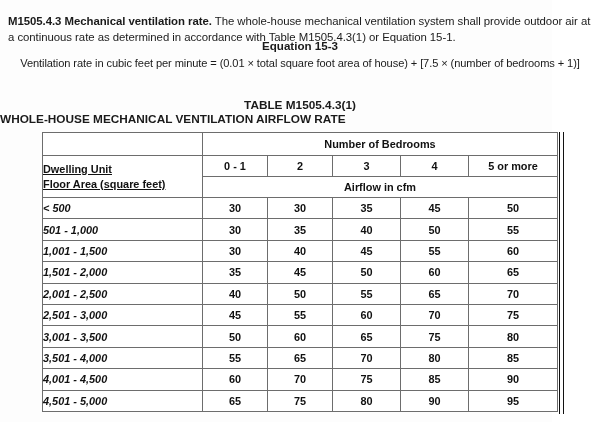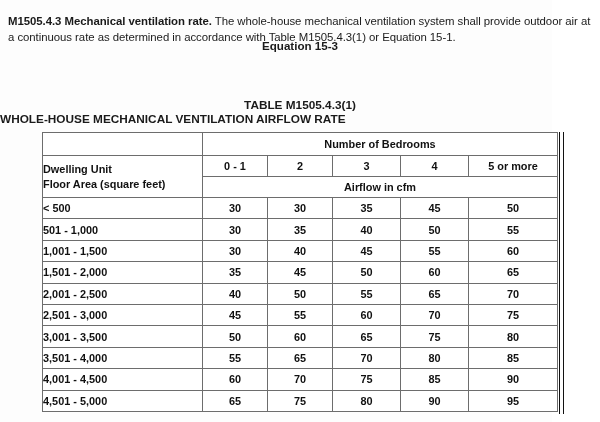--- a/index.html
+++ b/index.html
@@ -140,21 +140,21 @@
     vertical-align: middle;
     font-size: 11px;
   }
   td.area-label {
     vertical-align: middle;
     padding-left: 8px;
     font-size: 11px;
     line-height: 15px;
     height: 40px;
   }
-  td.area-label .l1, td.area-label .l2 { display: block; white-space: nowrap; }
+  td.area-label .l1, td.area-label .l2 { display: block; white-space: nowrap; text-decoration: underline; }
   th.bnum {
     height: 20px;
     text-align: center;
     vertical-align: middle;
     font-size: 11px;
   }
   th.airflow {
     height: 20px;
     text-align: center;
     vertical-align: middle;
@@ -162,36 +162,38 @@
   }
 
   tbody td {
     height: 20.4px;
   }
   td.rowlabel {
     text-align: left;
     padding-left: 8px;
     font-size: 10.9px;
     white-space: nowrap;
+    font-style: italic;
   }
   td.val {
     text-align: center;
     font-size: 10.9px;
   }
 </style>
 </head>
 <body>
 
 <div id="page">
 
   <p class="intro">
     <span class="lead">M1505.4.3 Mechanical ventilation rate.</span><span> The whole-house mechanical ventilation system shall provide outdoor air at a continuous rate as determined in accordance with Table M1505.4.3(1) or Equation 15-1.</span>
   </p>
 
   <div class="eq-title">Equation 15-3</div>
+  <div class="eq-line1">Ventilation rate in cubic feet per minute = (0.01 × total square foot area of house) + [7.5 × (number of bedrooms + 1)]</div>
 
   <div class="tbl-caption1">TABLE M1505.4.3(1)</div>
   <div class="tbl-caption2">WHOLE-HOUSE MECHANICAL VENTILATION AIRFLOW RATE</div>
 
   <div class="table-wrap">
     <table class="vent">
       <colgroup>
         <col class="col-area">
           <col class="col-b1">
           <col class="col-b2">

